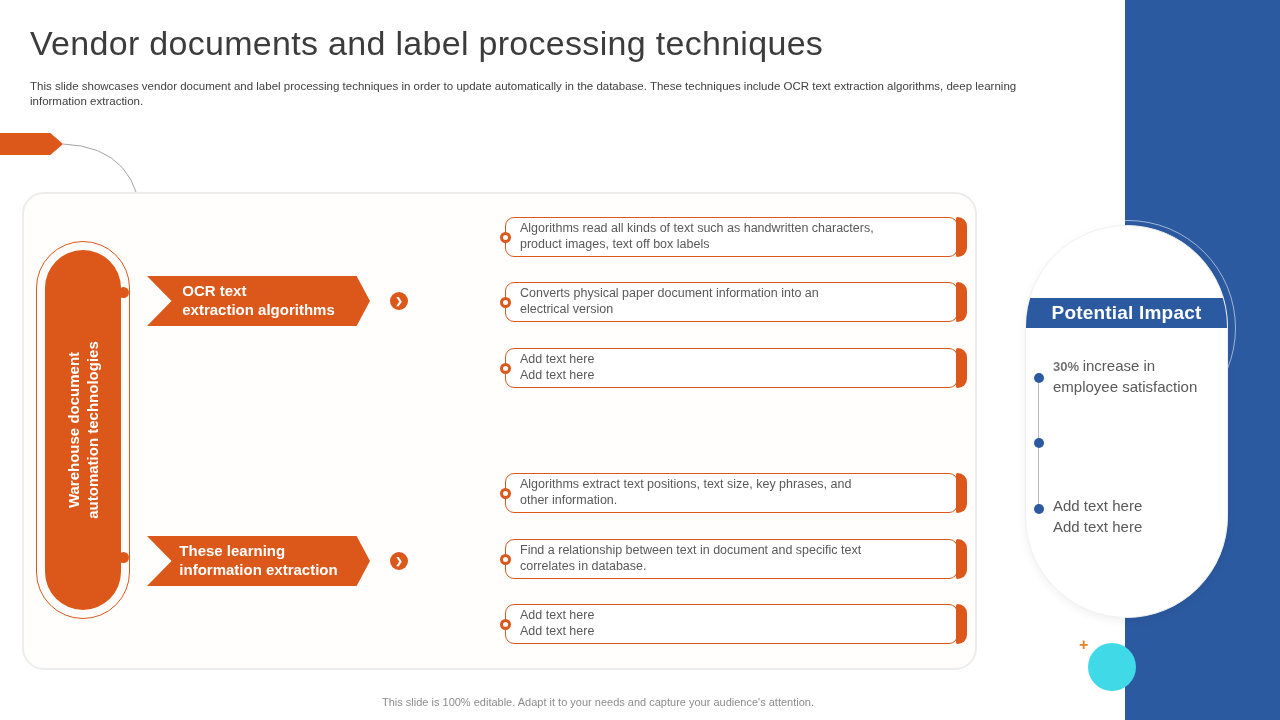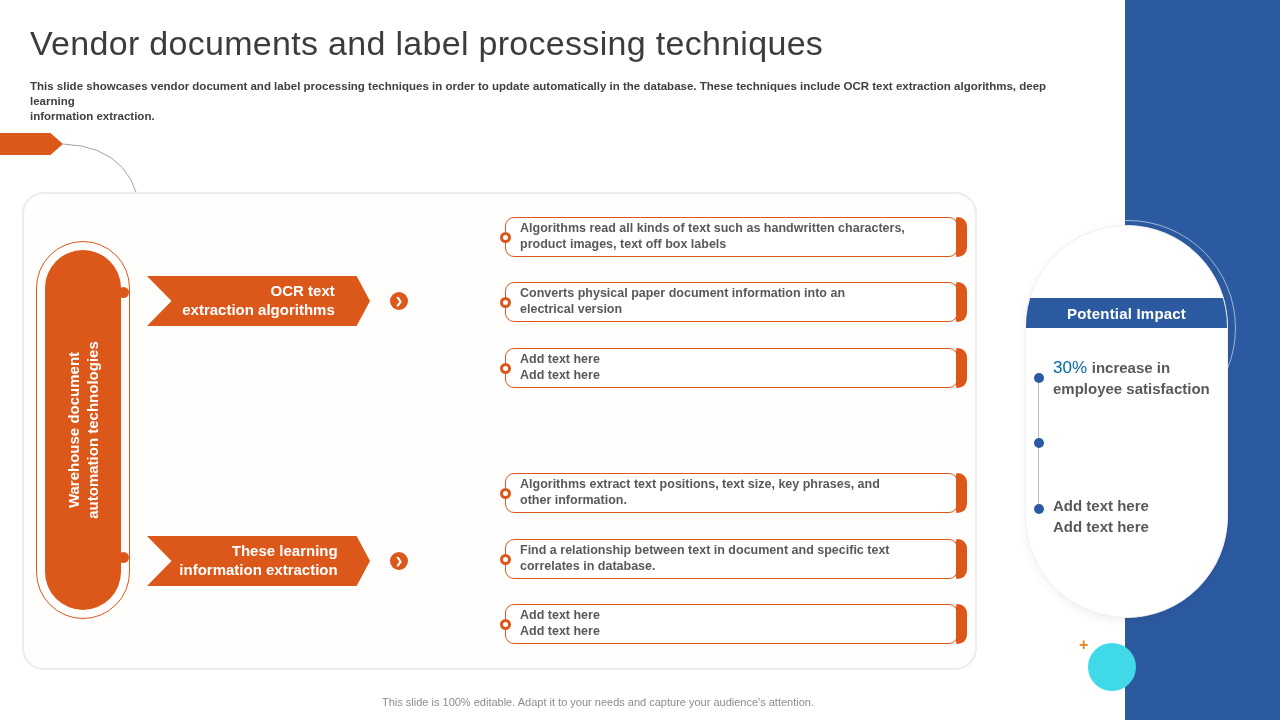--- a/index.html
+++ b/index.html
@@ -1,20 +1,20 @@
 <!DOCTYPE html>
 <html><head>
 <meta charset="utf-8">
 <style>
   html,body { margin:0; padding:0; }
   .stage {
     position:relative; width:1280px; height:720px; overflow:hidden;
     background:#ffffff; font-family:"Liberation Sans", sans-serif;
   }
-  .preline { white-space: pre-line; font-weight: bold; }
+  .preline { white-space: pre-line; }
 
   
   .slide-title {
     position:absolute; left:30px; top:24px; width:1060px;
     font-size:34px; font-weight:400; color:#3c3c3c; letter-spacing:0.3px;
   }
   .slide-subtitle {
     position:absolute; left:30px; top:79px; width:1060px;
     font-size:11.5px; line-height:1.32; color:#404040;
   }
@@ -54,21 +54,21 @@
     transform:translate(-50%,-50%) rotate(-90deg);
     display:flex; align-items:center; justify-content:center; text-align:center;
     color:#ffffff; font-weight:bold; font-size:15px; line-height:1.3;
   }
   .pill-dot { position:absolute; width:11px; height:11px; border-radius:50%; background:#DC571A; }
 
   
   .banner {
     position:absolute; left:147px; width:223px; height:50px; background:#DC571A;
     clip-path:polygon(0 0, 94% 0, 100% 50%, 94% 100%, 0 100%, 11% 50%);
-    display:flex; align-items:center; justify-content:center; text-align:right;
+    display:flex; align-items:center; justify-content:center; text-align:left;
     color:#fff; font-weight:bold; font-size:15px; line-height:1.25;
   }
   .banner-1 { top:276px; }
   .banner-2 { top:536px; }
 
   .chev-circle {
     position:absolute; left:390px; width:18px; height:18px; border-radius:50%;
     background:#DC571A; color:#fff; font-size:9px; font-weight:bold;
     display:flex; align-items:center; justify-content:center;
   }
@@ -95,26 +95,26 @@
   
   .impact-capsule {
     position:absolute; left:1025px; top:225px; width:203px; height:393px;
     background:#ffffff; border-radius:102px; overflow:hidden;
     border:1px solid #f0f0f0; box-sizing:border-box;
     box-shadow:0 3px 10px rgba(0,0,0,0.06);
   }
   .impact-header {
     position:absolute; left:0; top:72px; width:100%; height:30px; background:#2C5AA0;
     display:flex; align-items:center; justify-content:center;
-    color:#fff; font-weight:bold; font-size:15px; letter-spacing:0.2px;
+    color:#fff; font-weight:bold; font-size:19px; letter-spacing:0.2px;
   }
   .impact-line { position:absolute; left:12px; top:152px; width:1px; height:131px; background:#b9b9b9; }
   .impact-dot { position:absolute; left:8px; width:10px; height:10px; border-radius:50%; background:#2C5AA0; }
   .impact-item { position:absolute; left:27px; width:160px; font-size:15px; color:#595959; line-height:1.38; }
-  .impact-item .hl { font-size:17px; font-weight:normal; color:#0369a1; }
+  .impact-item .hl { font-size:13px; font-weight:bold; color:#737373; }
 
   
   .cyan-circle { position:absolute; left:1088px; top:643px; width:48px; height:48px; border-radius:50%; background:#3FD9E8; }
   .plus-mark { position:absolute; left:1079px; top:636px; color:#E8821E; font-size:16px; font-weight:bold; }
 
   
   .slide-footer {
     position:absolute; left:0; right:84px; top:696px; text-align:center;
     font-size:11px; color:#8c8c8c;
   }

